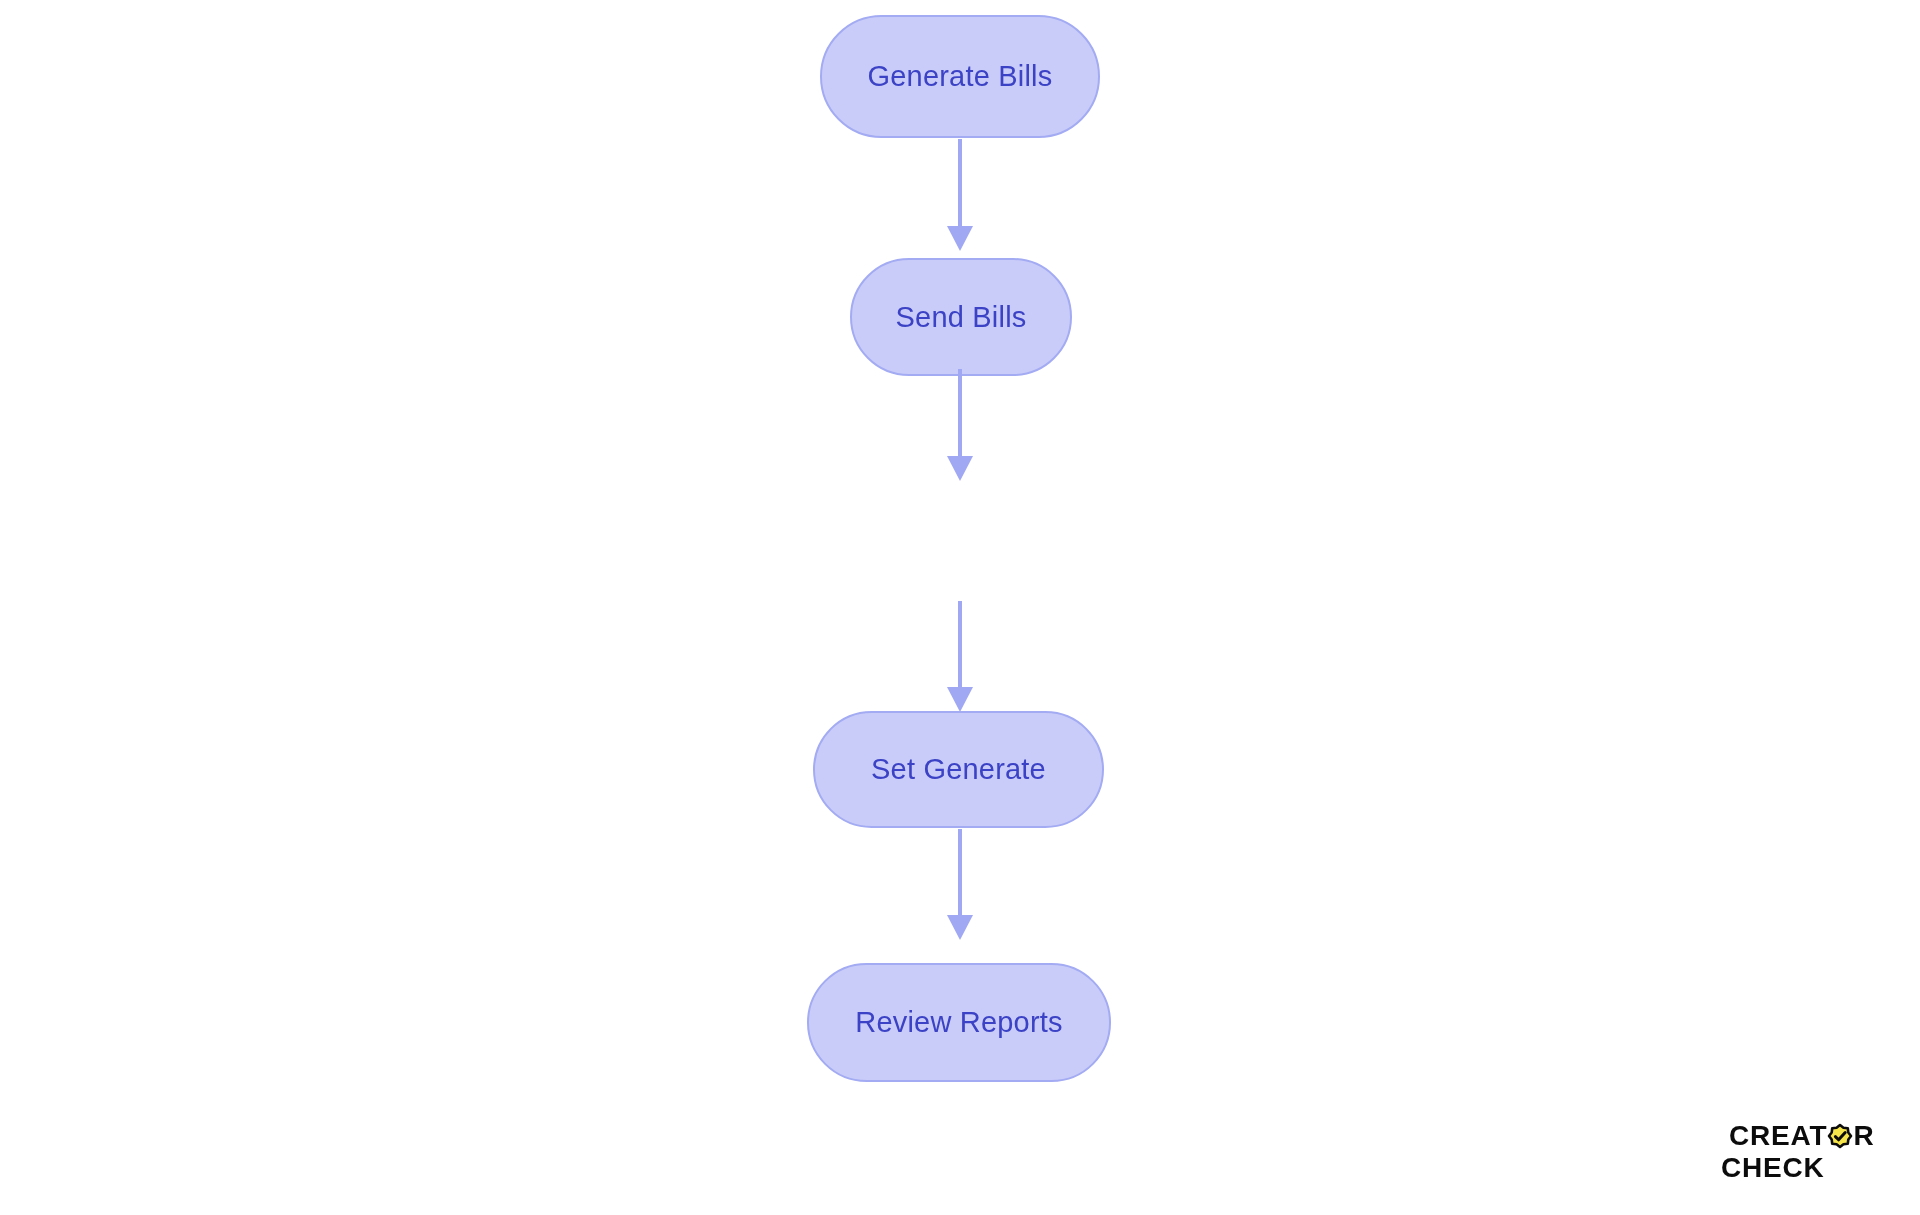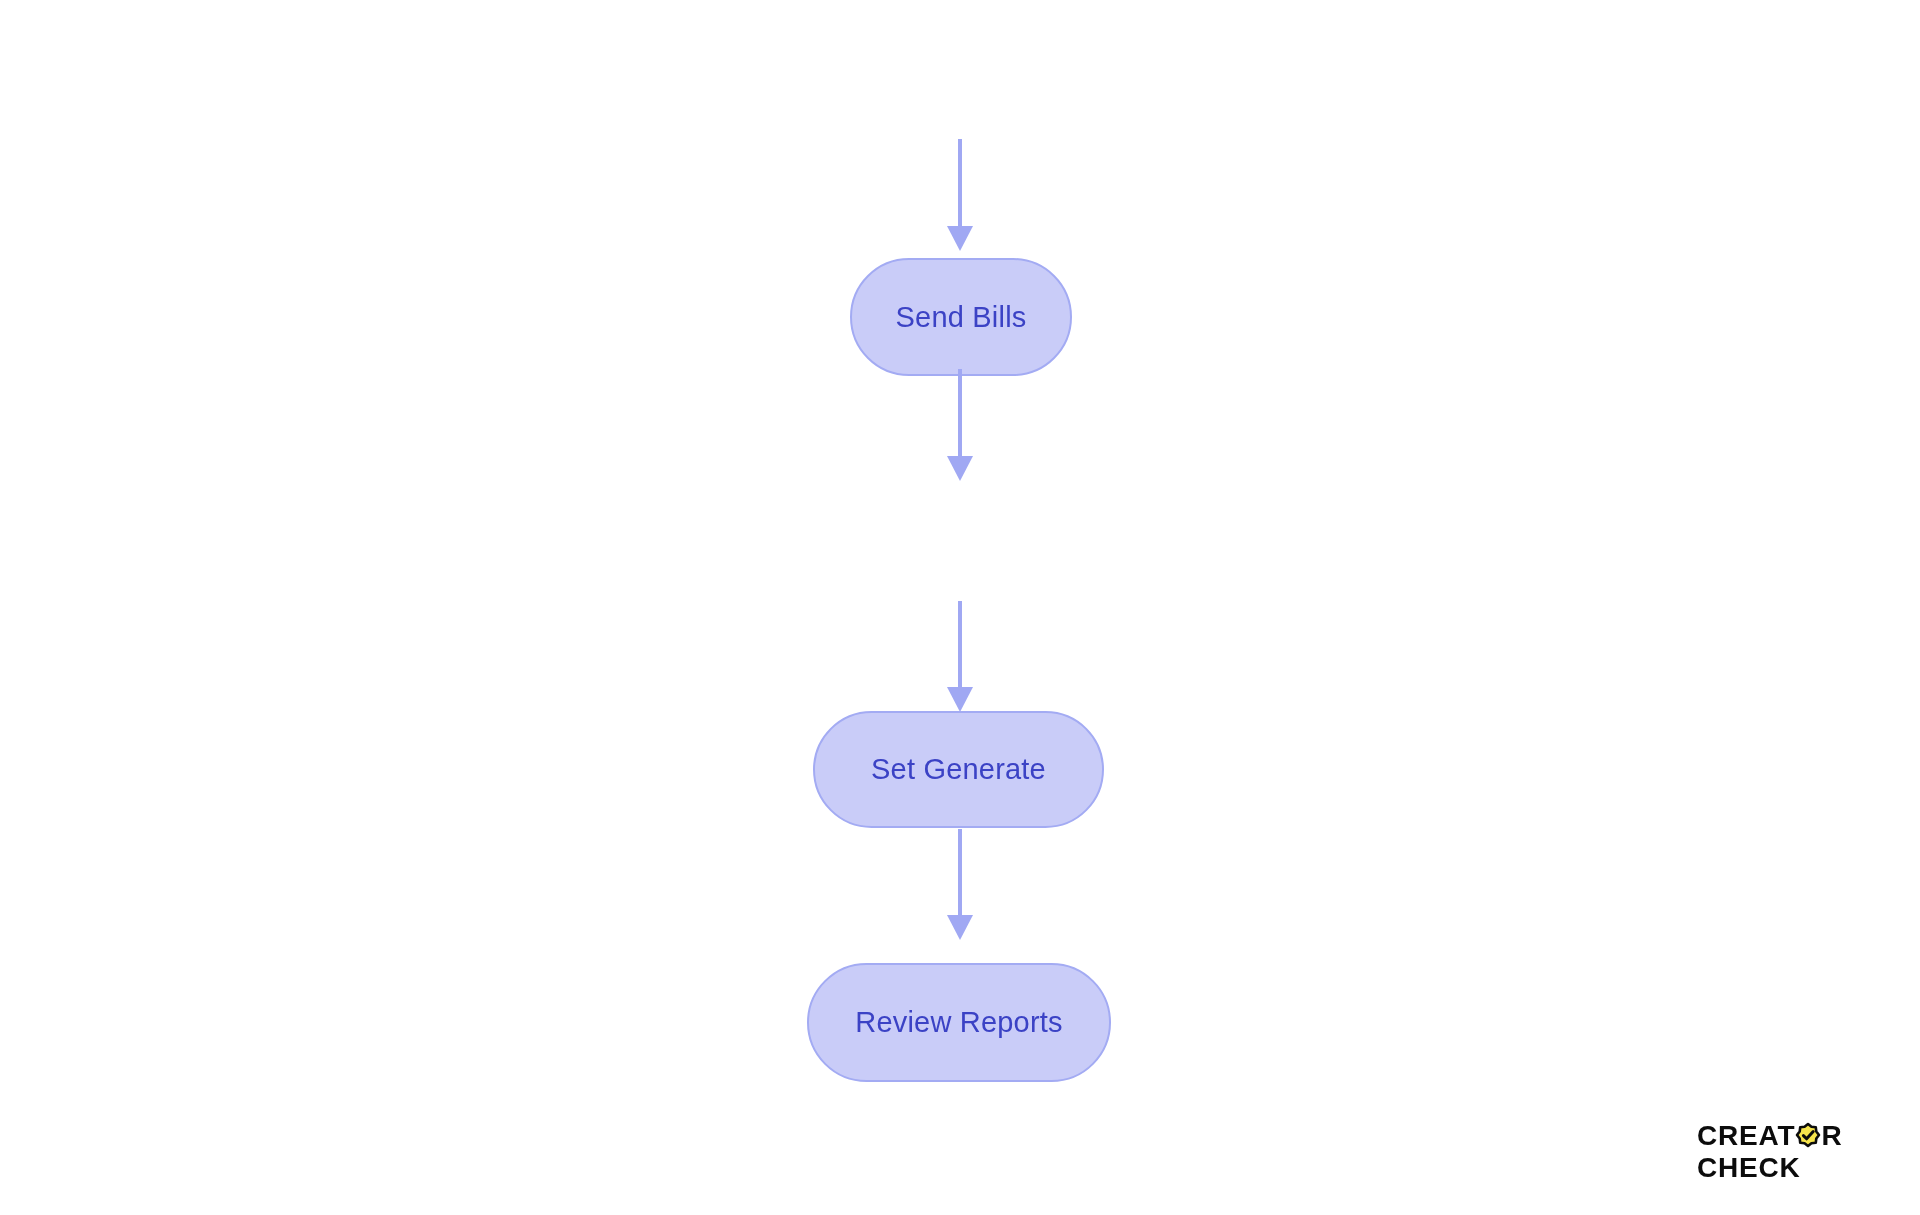--- a/index.html
+++ b/index.html
@@ -65,34 +65,39 @@
     left: 1697px;
     top: 1121px;
     color: var(--wm-text, #0c0c0c);
     font-weight: 900;
     font-size: 28px;
     line-height: 1.1;
     letter-spacing: 0.8px;
   }
   .wm-line1 {
     display: flex;
+    align-items: center;
+    margin-left: 32px;
   }
   .wm-line1 .badge {
     width: 28px;
     height: 28px;
     margin: 0 -1px;
     display: block;
   }
-  .wm-line2 { margin-top: 1px; }
+  .wm-line2 { margin-top: 1px; margin-left: 24px; }
 </style>
 </head>
 <body>
 
 <div class="canvas">
 
+  <div class="node n1">
+    <span>Generate Bills</span>
+  </div>
 
   <div class="arrow a1">
     <div class="shaft"></div>
     <div class="head"></div>
   </div>
 
   <div class="node n2">
     <span>Send Bills</span>
   </div>
 

